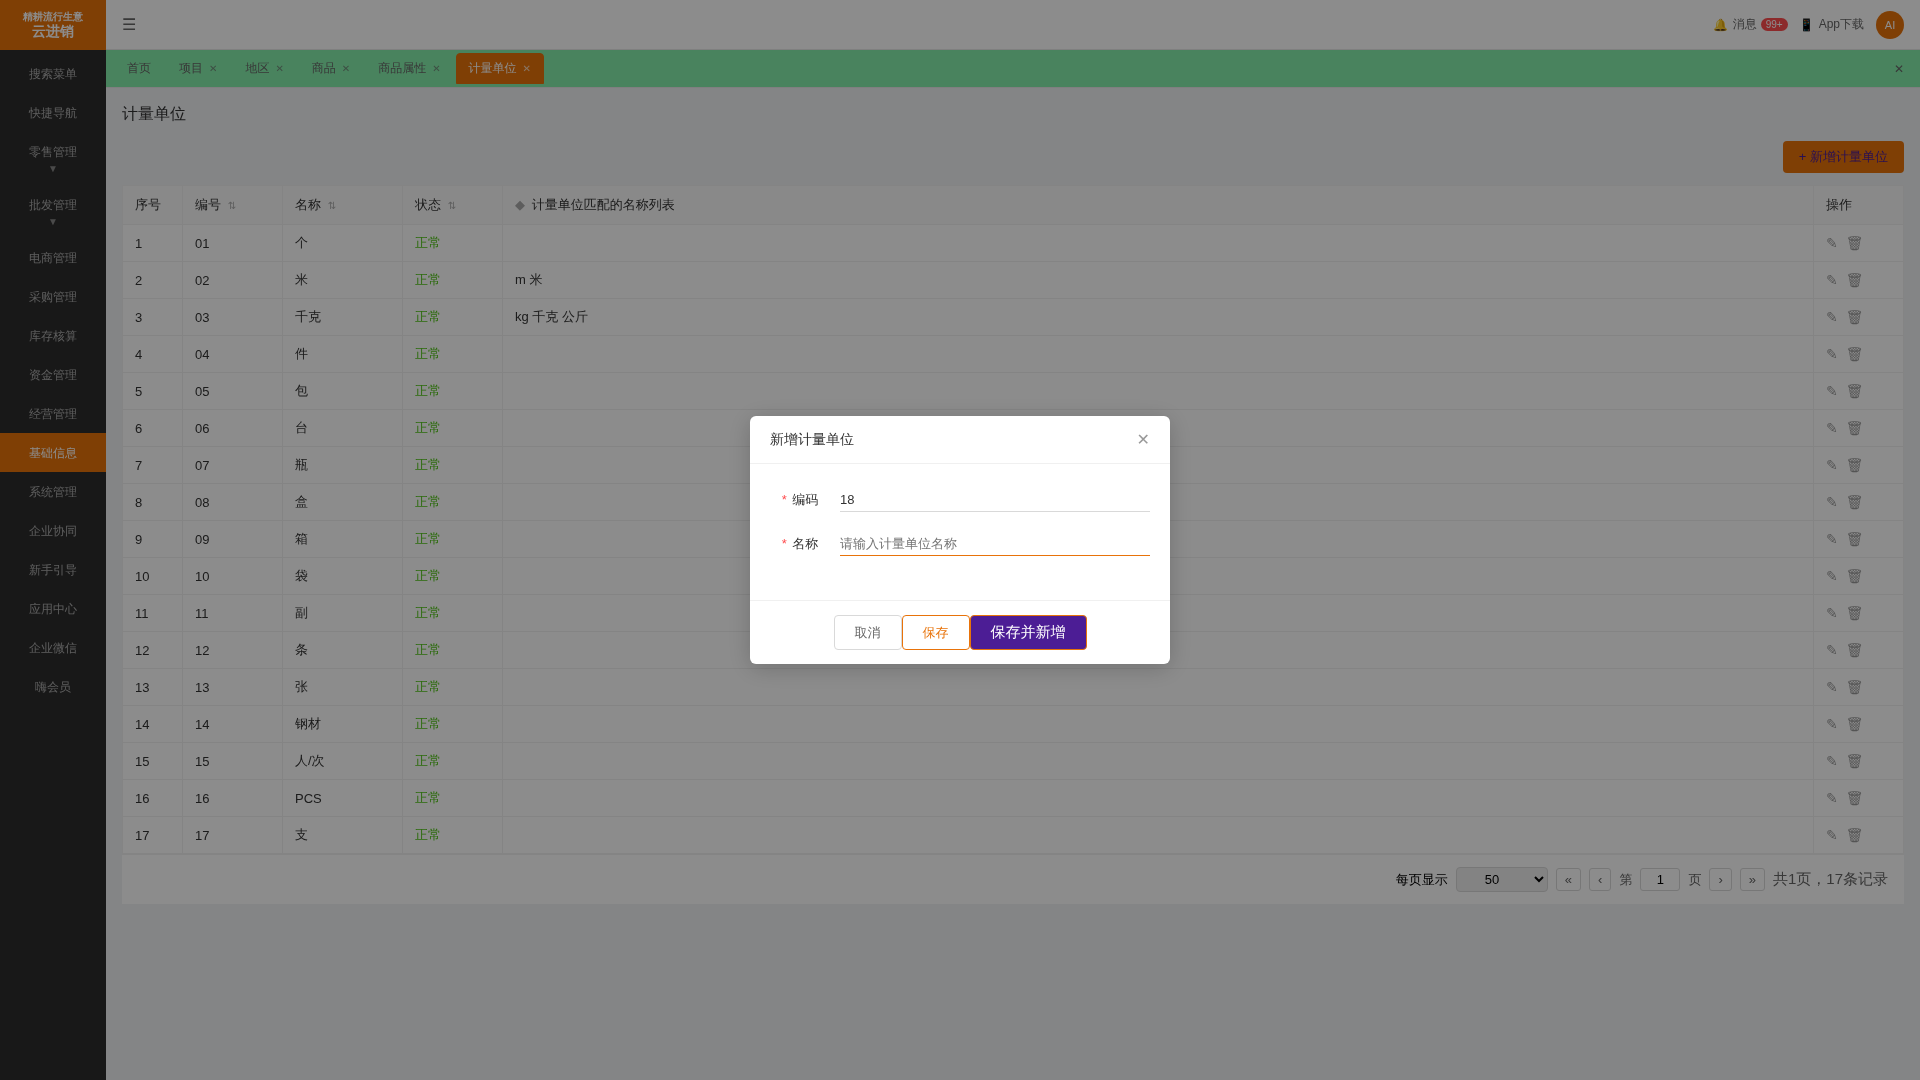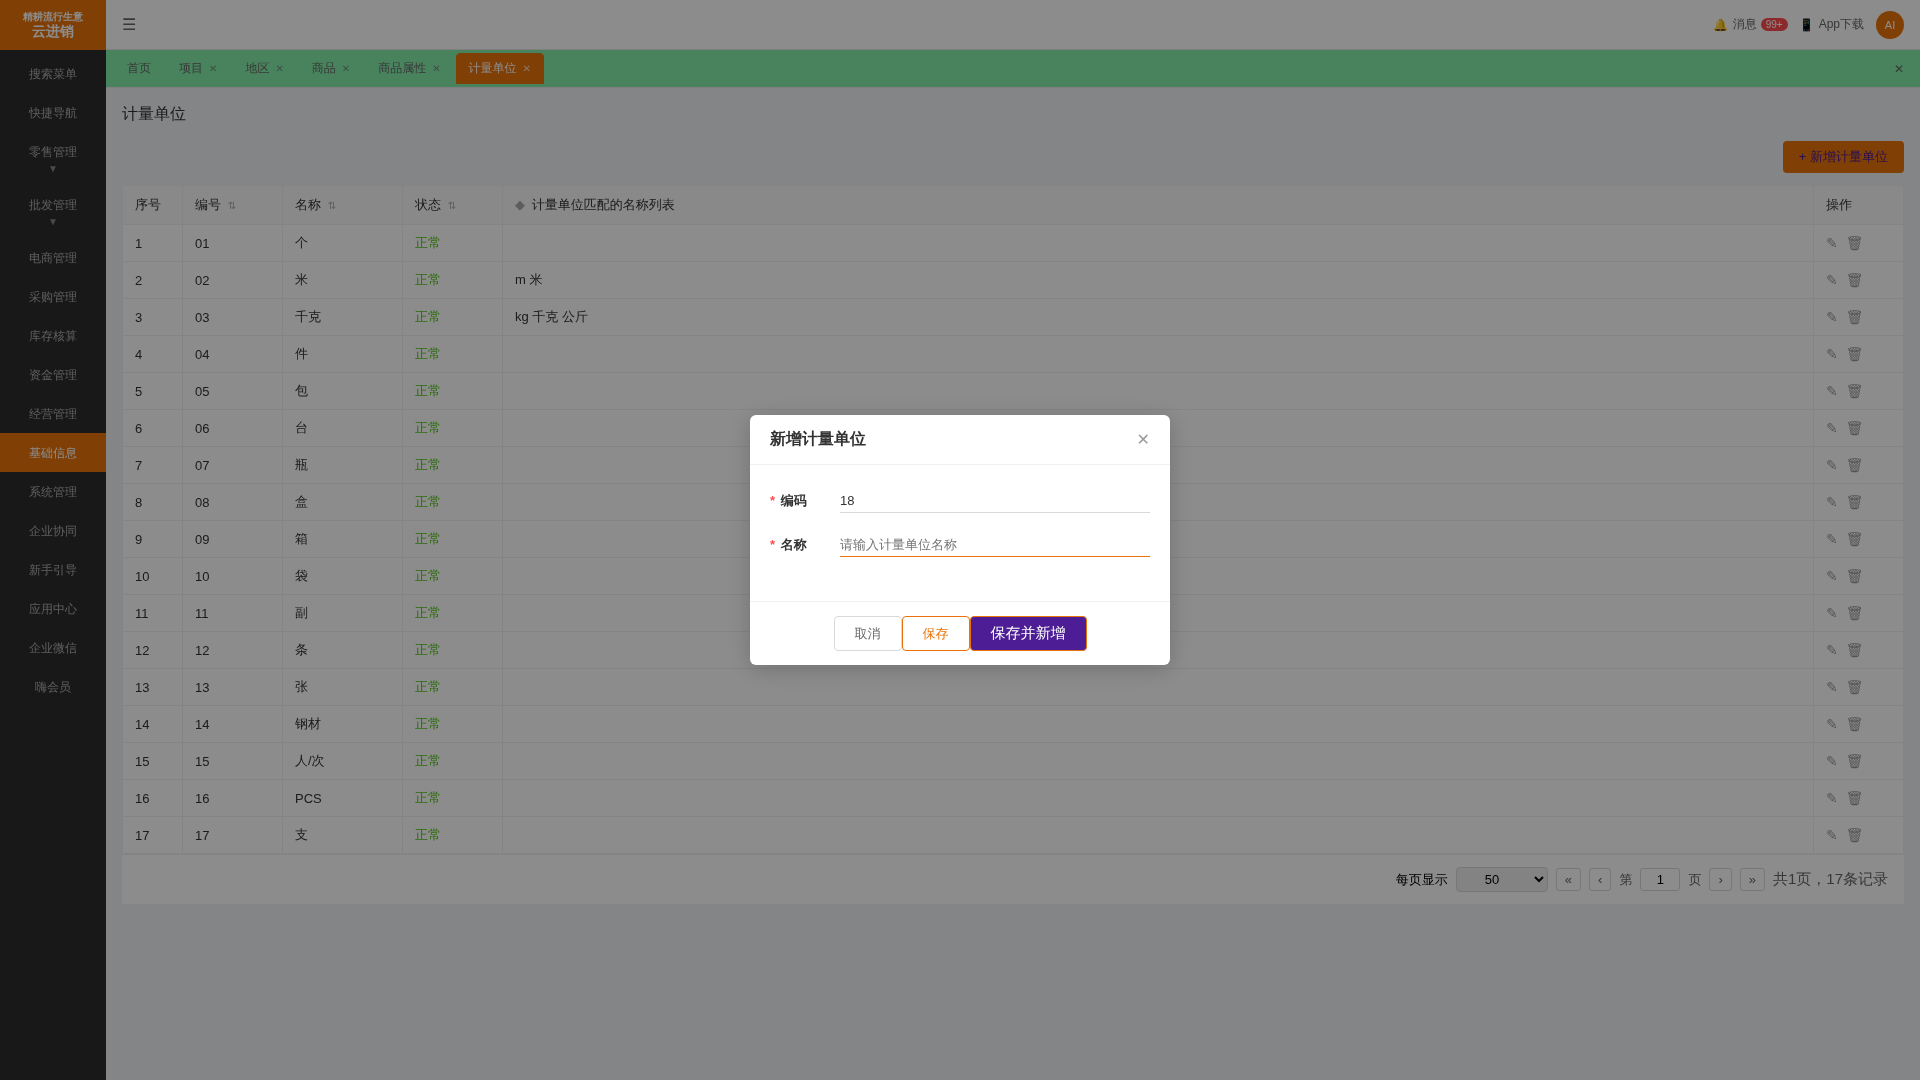--- a/index.html
+++ b/index.html
@@ -54,25 +54,25 @@
     .pagination-btn { border: 1px solid #d9d9d9; background: white; padding: 3px 8px; cursor: pointer; border-radius: 3px; color: #666; font-size: 13px; }
     .pagination-input { border: 1px solid #d9d9d9; width: 40px; text-align: center; padding: 3px; border-radius: 3px; font-size: 13px; }
     .page-size-select { border: 1px solid #d9d9d9; padding: 3px 24px; border-radius: 4px; font-size: 13px; }
 
     
     .overlay { position: fixed; top: 0; left: 0; width: 100%; height: 100%; background: rgba(0,0,0,0.45); z-index: 100; display: flex; align-items: center; justify-content: center; }
 
     
     .modal { background: white; border-radius: 6px; width: 420px; box-shadow: 0 4px 24px rgba(0,0,0,0.2); }
     .modal-header { display: flex; align-items: center; justify-content: space-between; padding: 14px 20px; border-bottom: 1px solid #f0f0f0; }
-    .modal-title { font-size: 16px; font-weight: 700; color: #333; }
+    .modal-title { font-size: 14px; font-weight: 400; color: #333; }
     .modal-close { cursor: pointer; color: #999; font-size: 16px; }
     .modal-body { padding: 24px 20px; }
     .form-row { display: flex; align-items: center; margin-bottom: 20px; }
-    .form-label { width: 60px; text-align: left; font-size: 13px; color: #333; flex-shrink: 0; margin-right: 10px; font-weight: bold; }
+    .form-label { width: 60px; text-align: center; font-size: 13px; color: #333; flex-shrink: 0; margin-right: 10px; }
     .required { color: #ff4d4f; margin-right: 2px; }
     .form-input { flex: 1; border: none; border-bottom: 1px solid #d9d9d9; padding: 4px 0; font-size: 13px; color: #333; outline: none; }
     .form-input.active-focus { border-bottom-color: #e8730a; }
     .modal-footer { display: flex; justify-content: center; padding: 14px 20px; border-top: 1px solid #f0f0f0; }
     .btn-cancel { border: 1px solid #d9d9d9; background: white; color: #666; padding: 7px 20px; border-radius: 4px; cursor: pointer; font-size: 13px; }
     .btn-save { background: white; border: 1px solid #e8730a; color: #e8730a; padding: 7px 20px; border-radius: 4px; cursor: pointer; font-size: 13px; }
     .btn-save-new { background: #4c1d95; border: 1px solid #e8730a; color: white; padding: 7px 20px; border-radius: 4px; cursor: pointer; font-size: 15px; }
 
     .sort-icon { font-size: 10px; color: #aaa; margin-left: 3px; }
     .col-seq { width: 60px; }

